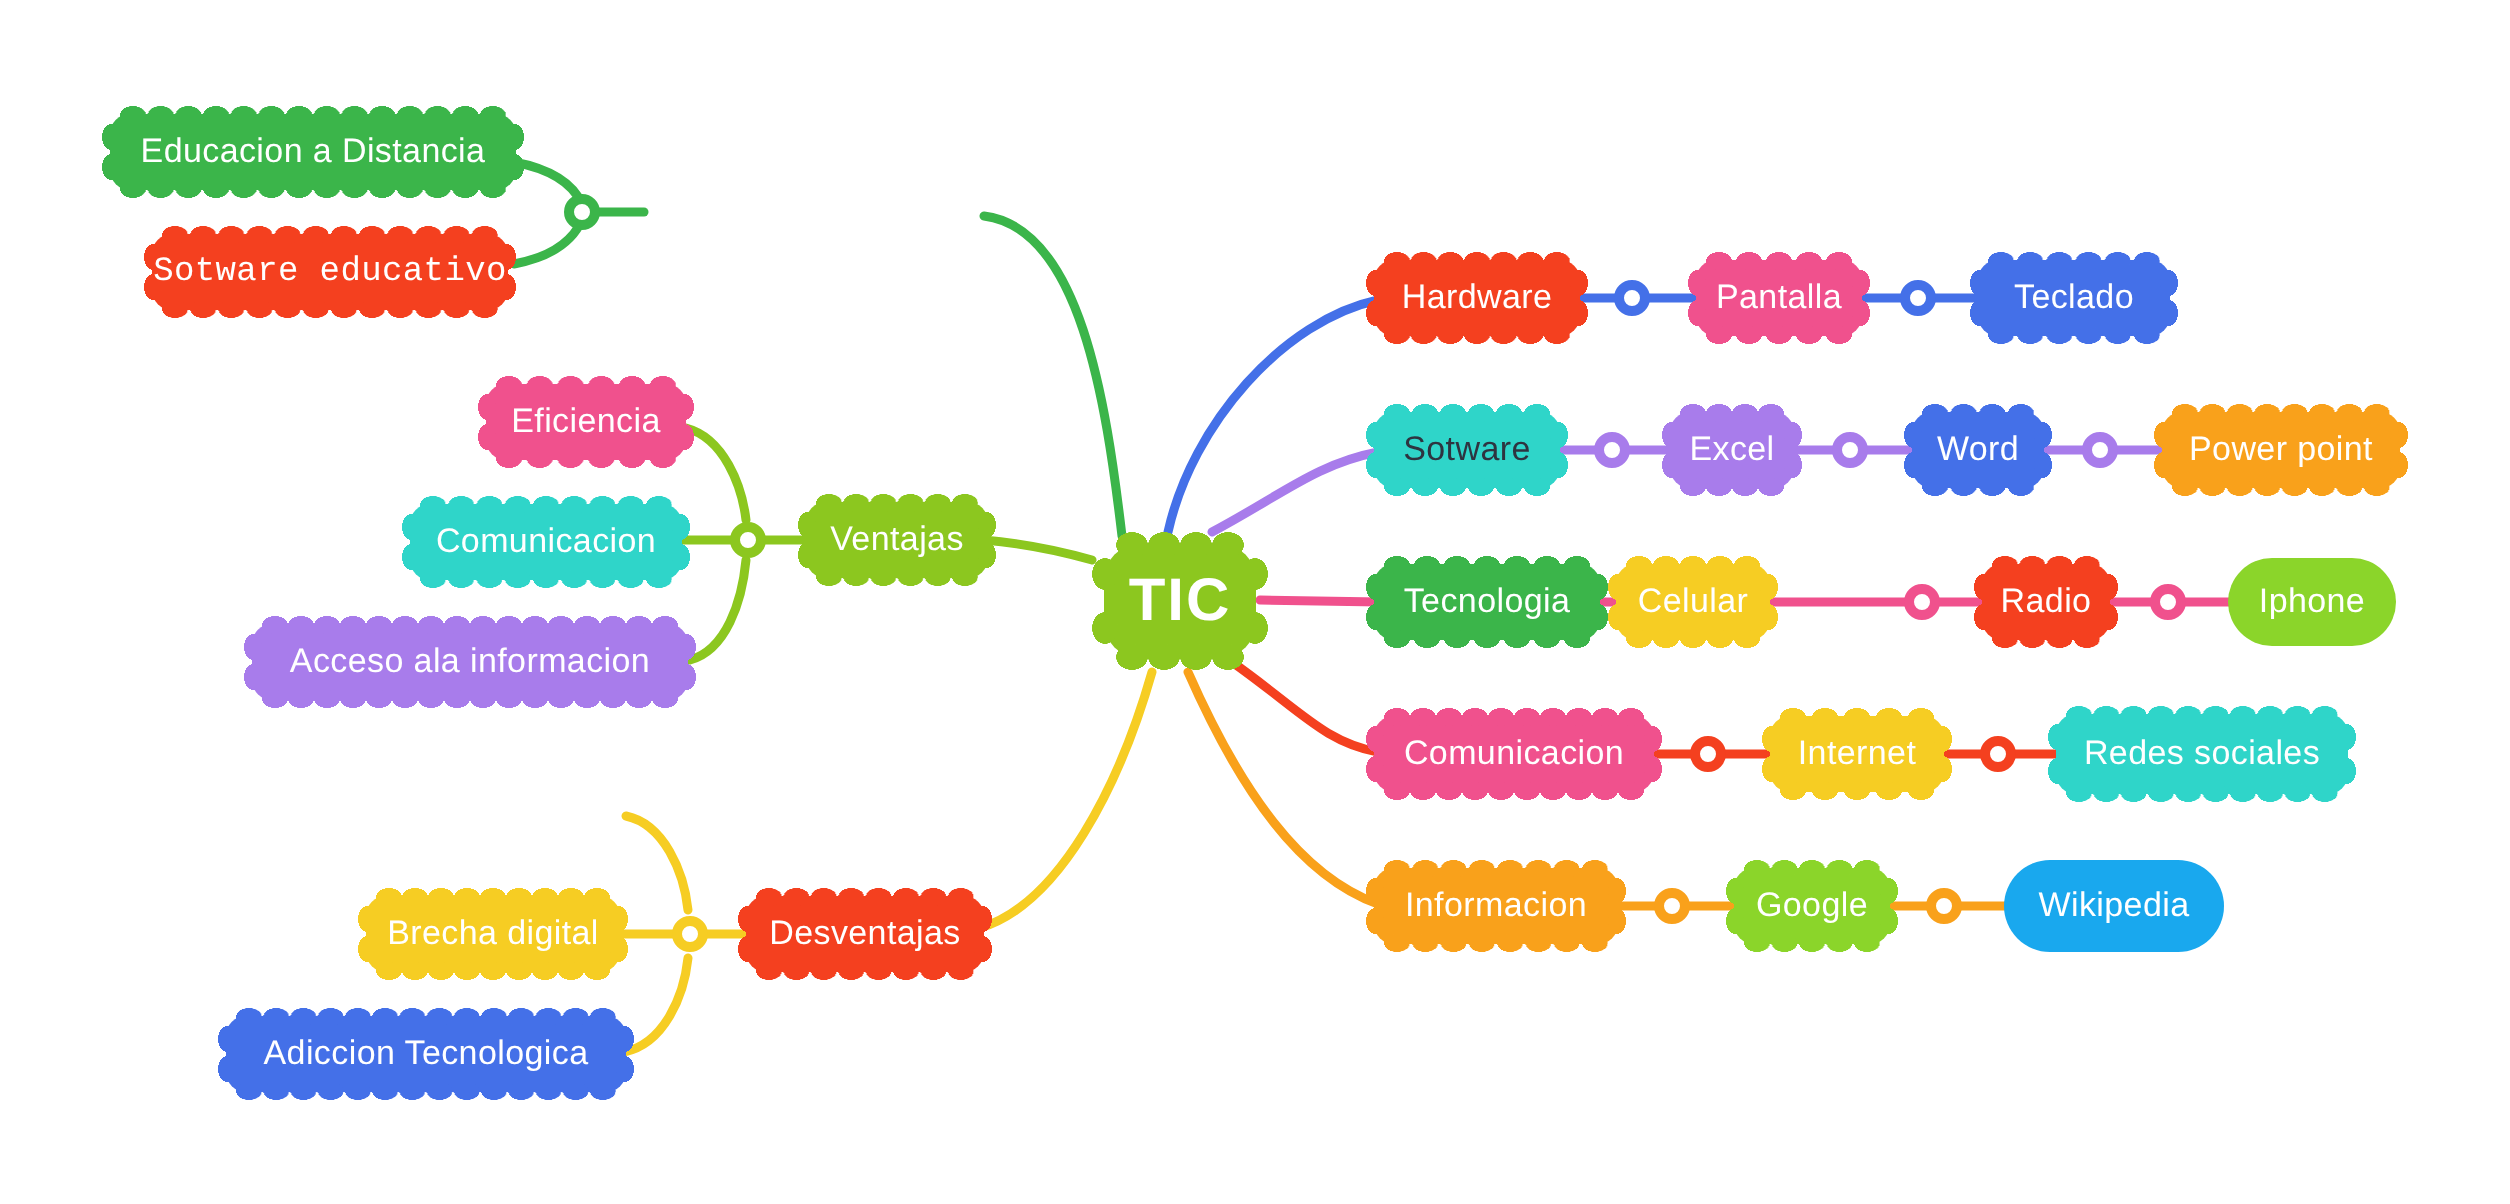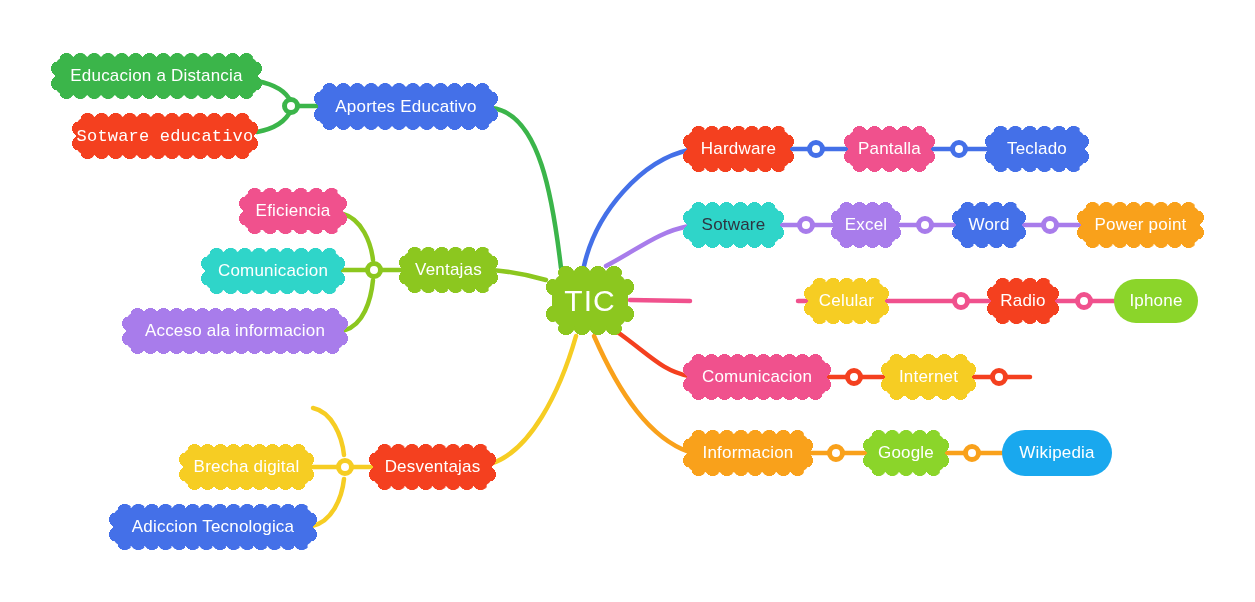--- a/index.html
+++ b/index.html
@@ -39,21 +39,21 @@
   .scallop::after{
     content:"";position:absolute;left:-4px;right:-4px;top:5px;bottom:5px;z-index:-1;
     background-image:
       radial-gradient(ellipse closest-side,var(--c) 98%,transparent),
       radial-gradient(ellipse closest-side,var(--c) 98%,transparent);
     background-position:left top,right top;
     background-size:9px 13px;
     background-repeat:no-repeat space,no-repeat space;
   }
   
-  .cloud{border-radius:18px;font-size:30px;font-weight:400;letter-spacing:1px;}
+  .cloud{border-radius:18px;font-size:30px;font-weight:700;letter-spacing:1px;}
   .cloud.scallop::before{top:-6px;bottom:-6px;left:6px;right:6px;background-size:16px 13px;}
   .cloud.scallop::after{left:-6px;right:-6px;top:7px;bottom:7px;background-size:13px 16px;}
 
   .rounded{border-radius:23px;}
   .ink-text{color:var(--ink);}
 </style>
 </head>
 <body>
 
 <div class="canvas">
@@ -109,23 +109,20 @@
   <div class="node scallop cloud c-lime" style="left:552px;top:272px;width:76px;height:57px;">
     <span>TIC</span>
   </div>
 
   <div class="node scallop c-green" style="left:55px;top:57px;width:203px;height:38px;">
     <span>Educacion a Distancia</span>
   </div>
   <div class="node scallop c-red" style="left:76px;top:117px;width:178px;height:38px;font-family:Liberation Mono, monospace;">
     <span>Sotware educativo</span>
   </div>
-  <div class="node scallop c-blue" style="left:318px;top:87px;width:176px;height:39px;">
-    <span>Aportes Educativo</span>
-  </div>
 
   <div class="node scallop c-pink" style="left:243px;top:192px;width:100px;height:38px;">
     <span>Eficiencia</span>
   </div>
   <div class="node scallop c-turquoise" style="left:205px;top:252px;width:136px;height:38px;">
     <span>Comunicacion</span>
   </div>
   <div class="node scallop c-purple" style="left:126px;top:312px;width:218px;height:38px;">
     <span>Acceso ala informacion</span>
   </div>
@@ -159,36 +156,42 @@
   <div class="node scallop c-purple" style="left:835px;top:206px;width:62px;height:38px;">
     <span>Excel</span>
   </div>
   <div class="node scallop c-blue" style="left:956px;top:206px;width:66px;height:38px;">
     <span>Word</span>
   </div>
   <div class="node scallop c-orange" style="left:1081px;top:206px;width:119px;height:38px;">
     <span>Power point</span>
   </div>
 
+  <div class="node scallop c-green" style="left:687px;top:282px;width:113px;height:38px;">
+    <span>Tecnologia</span>
+  </div>
   <div class="node scallop c-yellow" style="left:808px;top:282px;width:77px;height:38px;">
     <span>Celular</span>
   </div>
   <div class="node scallop c-red" style="left:991px;top:282px;width:64px;height:38px;">
     <span>Radio</span>
   </div>
   <div class="node rounded c-lime2" style="left:1114px;top:279px;width:84px;height:44px;">
     <span>Iphone</span>
   </div>
 
   <div class="node scallop c-pink" style="left:687px;top:358px;width:140px;height:38px;">
     <span>Comunicacion</span>
   </div>
   <div class="node scallop c-yellow" style="left:885px;top:358px;width:87px;height:38px;">
     <span>Internet</span>
   </div>
+  <div class="node scallop c-turquoise" style="left:1028px;top:357px;width:146px;height:40px;">
+    <span>Redes sociales</span>
+  </div>
 
   <div class="node scallop c-orange" style="left:687px;top:434px;width:122px;height:38px;">
     <span>Informacion</span>
   </div>
   <div class="node scallop c-lime2" style="left:867px;top:434px;width:78px;height:38px;">
     <span>Google</span>
   </div>
   <div class="node rounded c-sky" style="left:1002px;top:430px;width:110px;height:46px;">
     <span>Wikipedia</span>
   </div>

